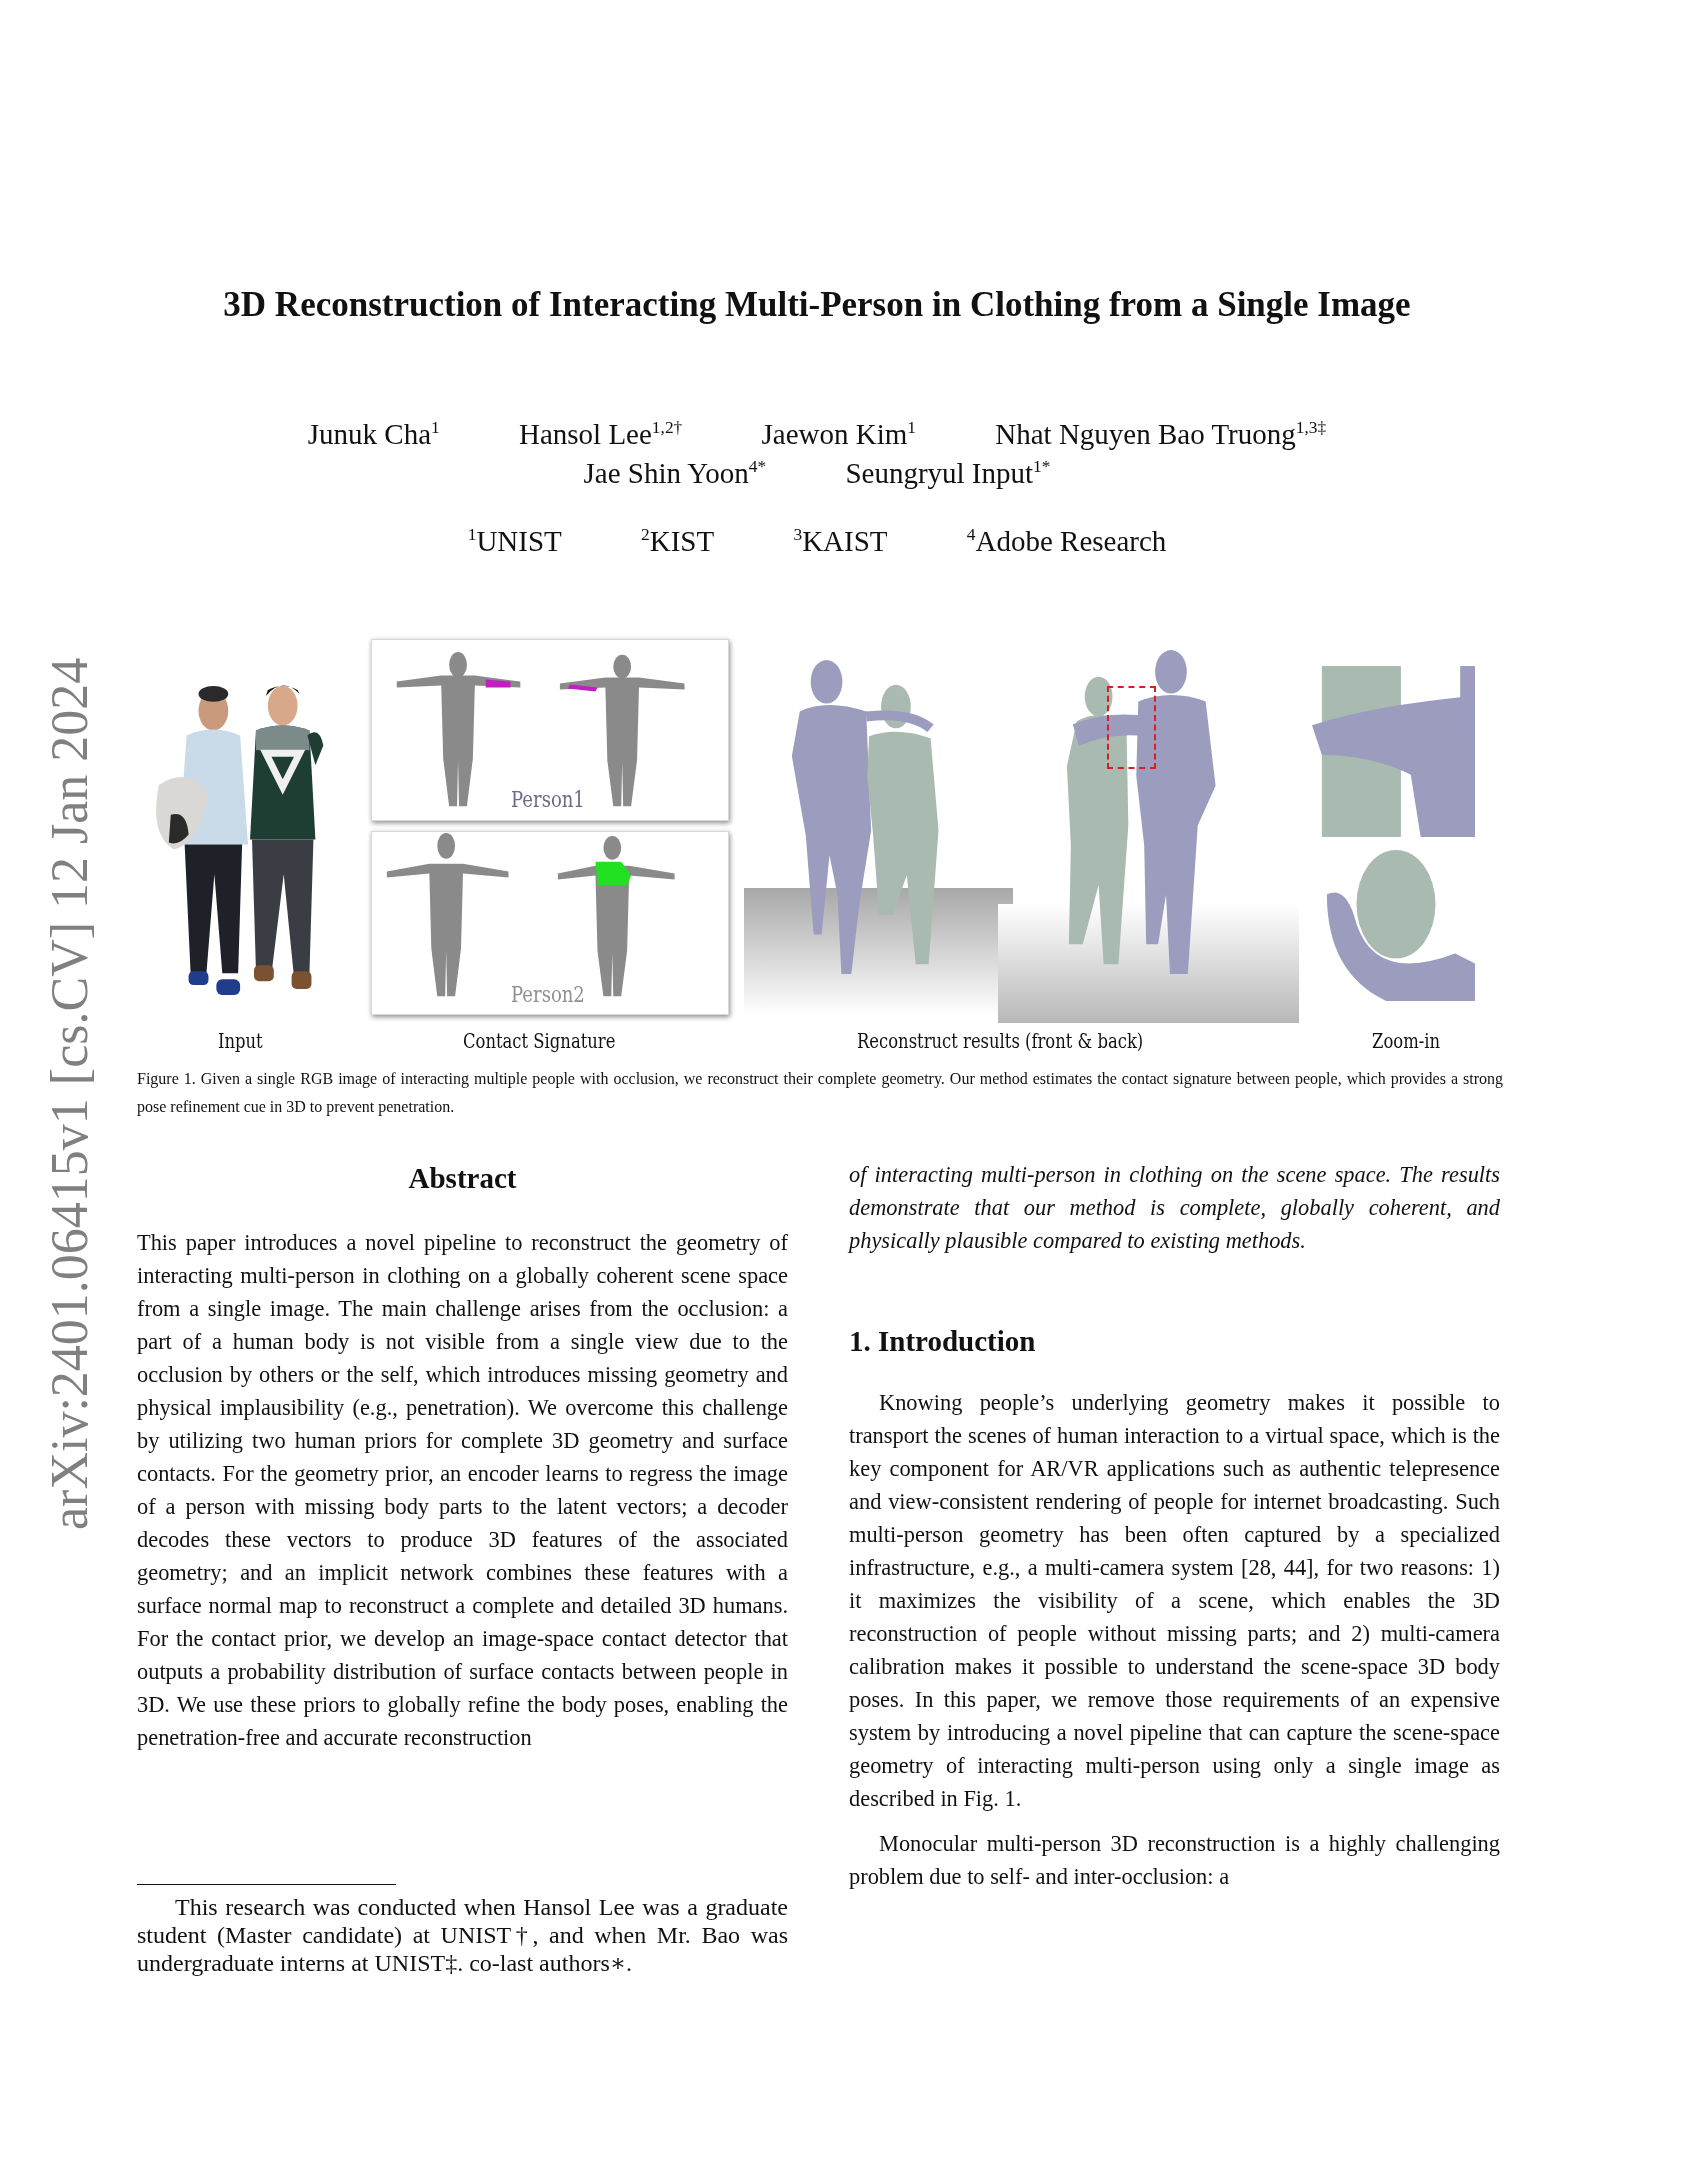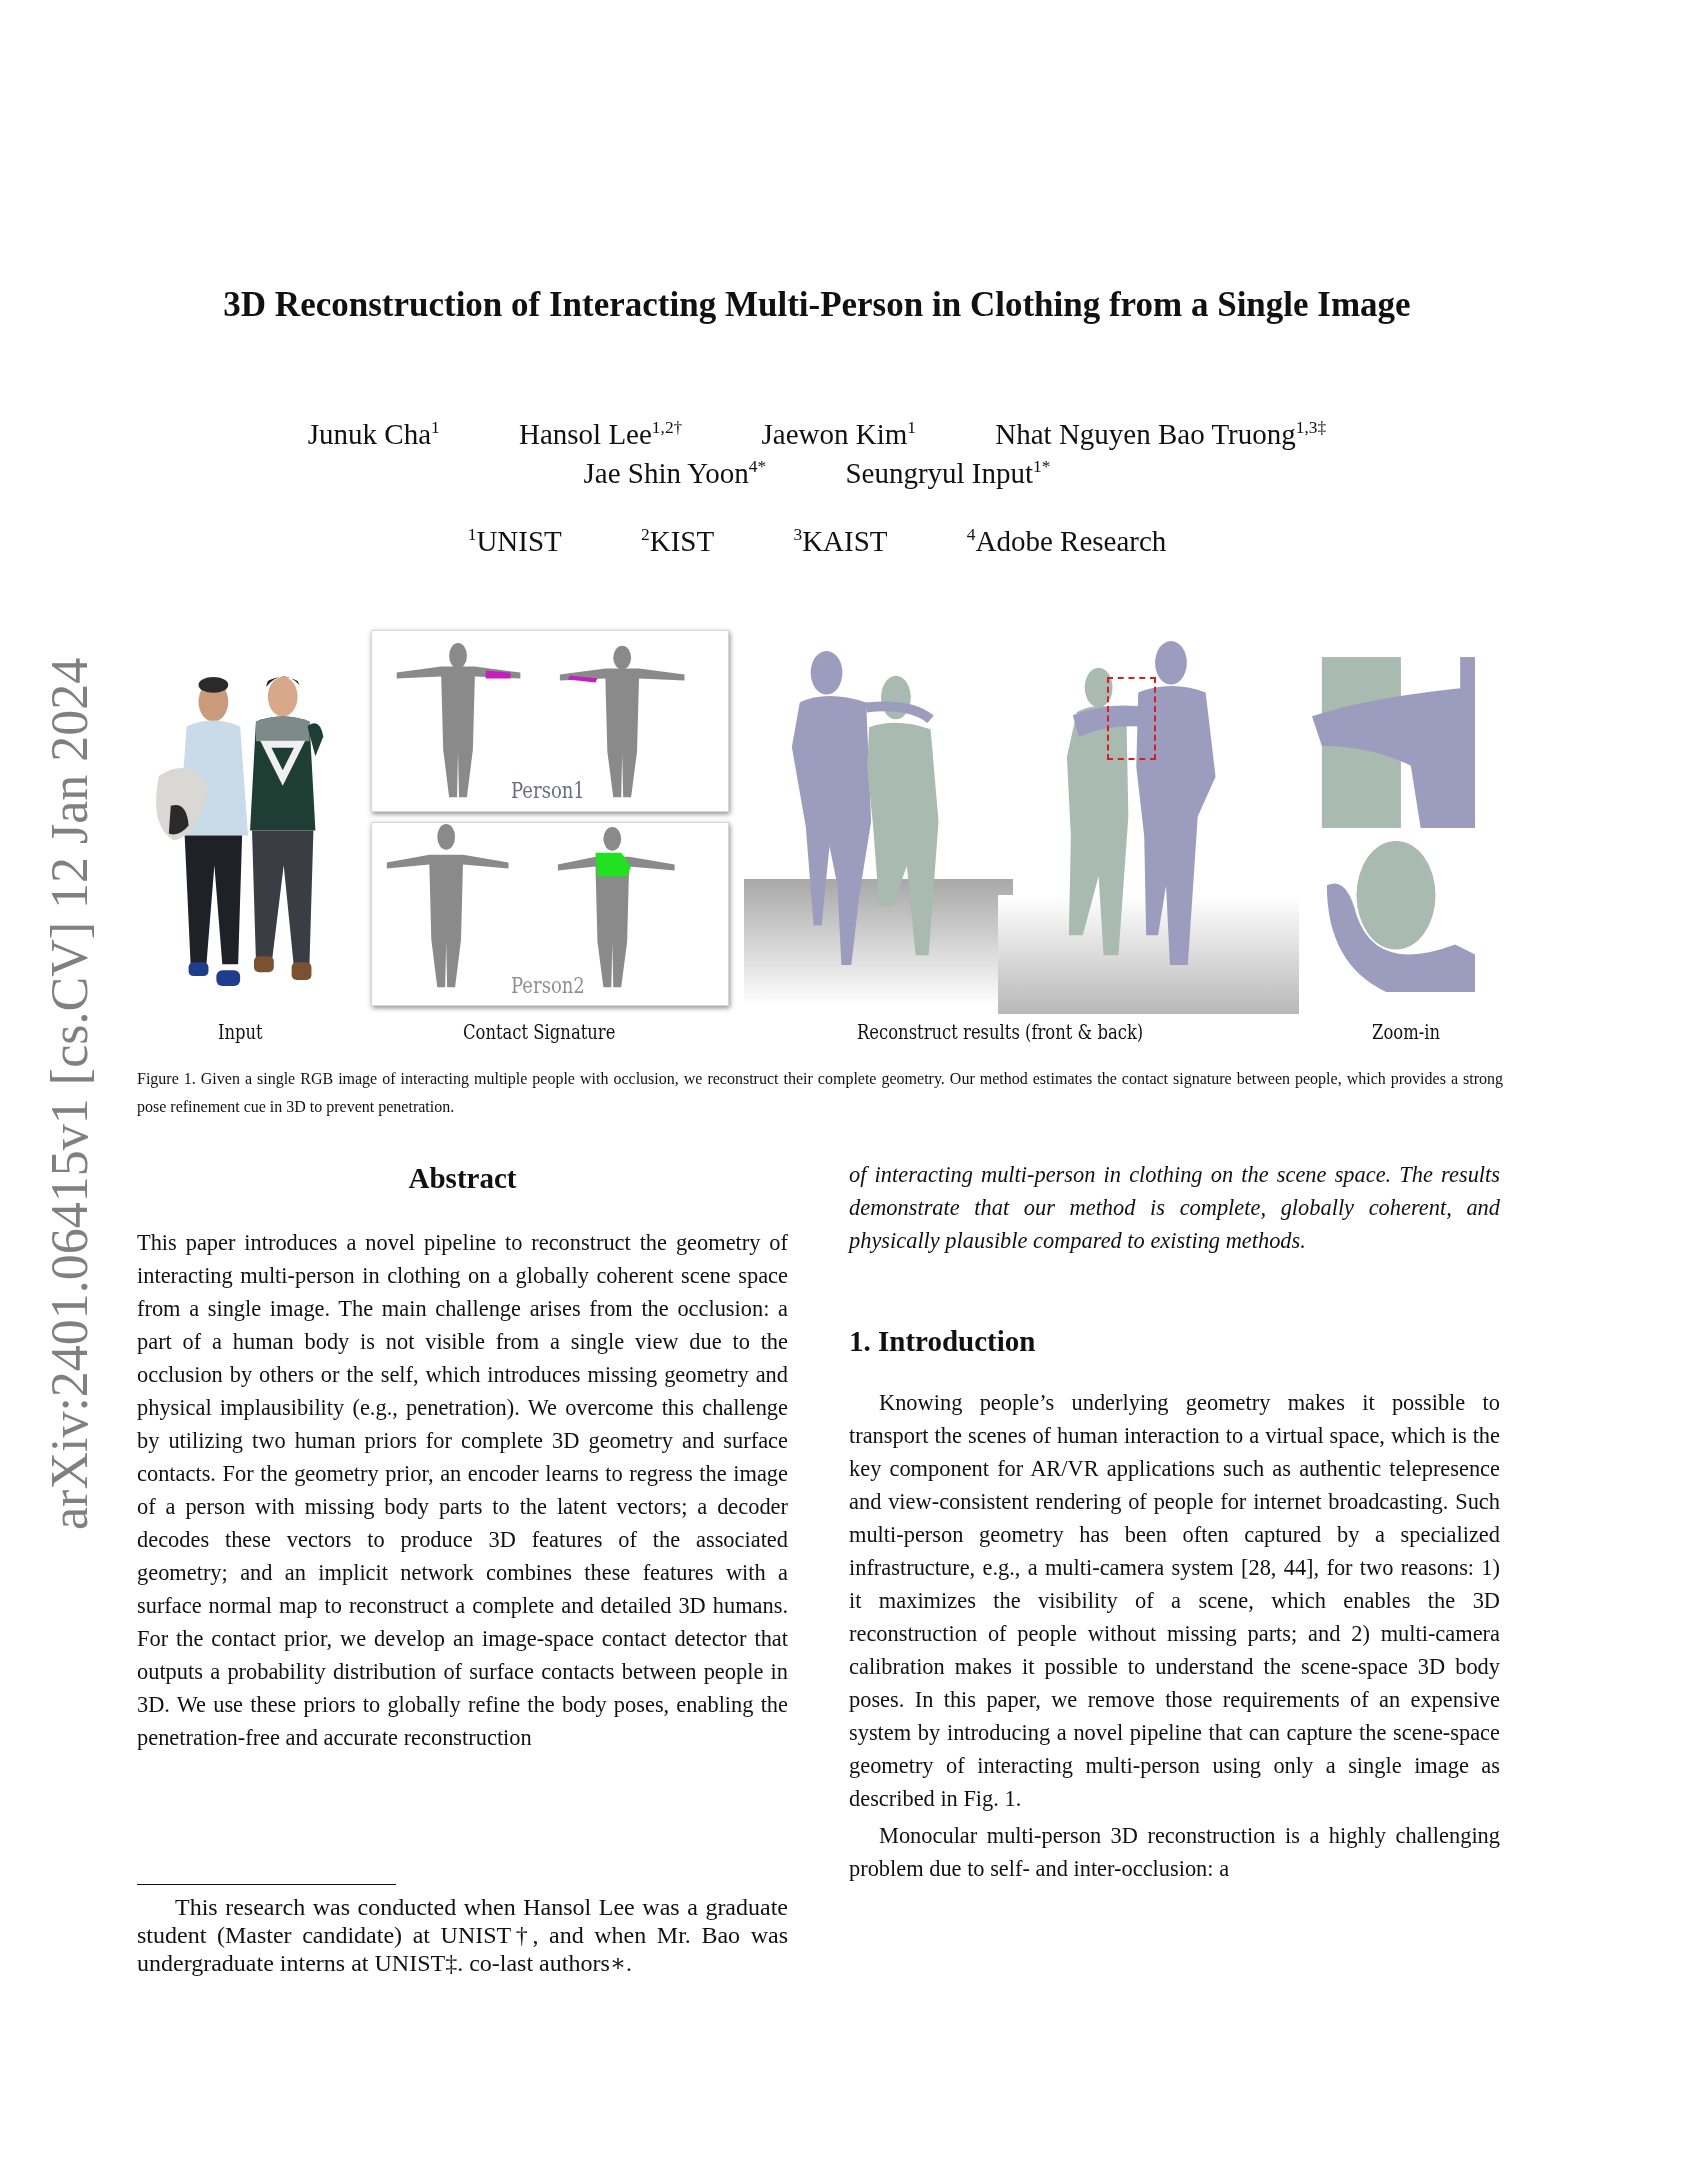--- a/index.html
+++ b/index.html
@@ -59,21 +59,21 @@
   <span class="a"><span>Seungryul Input</span><sup>1*</sup></span>
 </div>
 
 <div class="abs affils">
   <span class="a"><sup>1</sup><span>UNIST</span></span>
   <span class="a"><sup>2</sup><span>KIST</span></span>
   <span class="a"><sup>3</sup><span>KAIST</span></span>
   <span class="a"><sup>4</sup><span>Adobe Research</span></span>
 </div>
 
-<div class="abs" style="left:0;top:4px;width:1365px;height:1059px;padding-left:6px;">
+<div class="abs" style="left:0;top:13px;width:1365px;height:1059px;padding-left:6px;">
 
   <svg class="abs" style="left:149px;top:663px;" width="208" height="327" viewBox="0 0 210 330">
 
     <ellipse cx="65" cy="35" rx="15" ry="20" fill="#c99a7c"></ellipse>
     <ellipse cx="65" cy="18" rx="15" ry="8" fill="#2a2a2a"></ellipse>
     <path d="M38 60 Q65 48 92 60 L100 170 L30 170 Z" fill="#c9dbe8"></path>
     <path d="M36 170 L94 170 L90 300 L74 300 L66 200 L58 300 L42 300 Z" fill="#1f2128"></path>
     <path d="M10 110 Q40 90 60 120 Q50 170 25 175 Q0 160 10 110 Z" fill="#dad8d4"></path>
     <path d="M22 140 Q38 135 40 160 Q30 172 20 168 Z" fill="#2a2a2a"></path>
     <rect x="40" y="298" width="20" height="14" rx="5" fill="#1f3d8a"></rect>
@@ -170,15 +170,15 @@
 
 <div class="abs footnote-rule"></div>
 <div class="abs footnote">
     <p>This research was conducted when Hansol Lee was a graduate student (Master candidate) at UNIST†, and when Mr. Bao was undergraduate interns at UNIST‡. co-last authors∗.</p>
   </div>
 
 <div class="abs col-right abstract-cont">of interacting multi-person in clothing on the scene space. The results demonstrate that our method is complete, globally coherent, and physically plausible compared to existing methods.</div>
 <div class="abs col-right section-title">1. Introduction</div>
 <div class="abs col-right body-text" style="top:1386px;">
   <p>Knowing people’s underlying geometry makes it possible to transport the scenes of human interaction to a virtual space, which is the key component for AR/VR applications such as authentic telepresence and view-consistent rendering of people for internet broadcasting.  Such multi-person geometry has been often captured by a specialized infrastructure, e.g., a multi-camera system [28, 44], for two reasons: 1) it maximizes the visibility of a scene, which enables the 3D reconstruction of people without missing parts; and 2) multi-camera calibration makes it possible to understand the scene-space 3D body poses.  In this paper, we remove those requirements of an expensive system by introducing a novel pipeline that can capture the scene-space geometry of interacting multi-person using only a single image as described in Fig. 1.</p>
-  <p style="margin-top:4px;">Monocular multi-person 3D reconstruction is a highly challenging problem due to self- and inter-occlusion:  a</p>
+  <p style="margin-top:12px;">Monocular multi-person 3D reconstruction is a highly challenging problem due to self- and inter-occlusion:  a</p>
 </div>
 
 
 </body></html>

